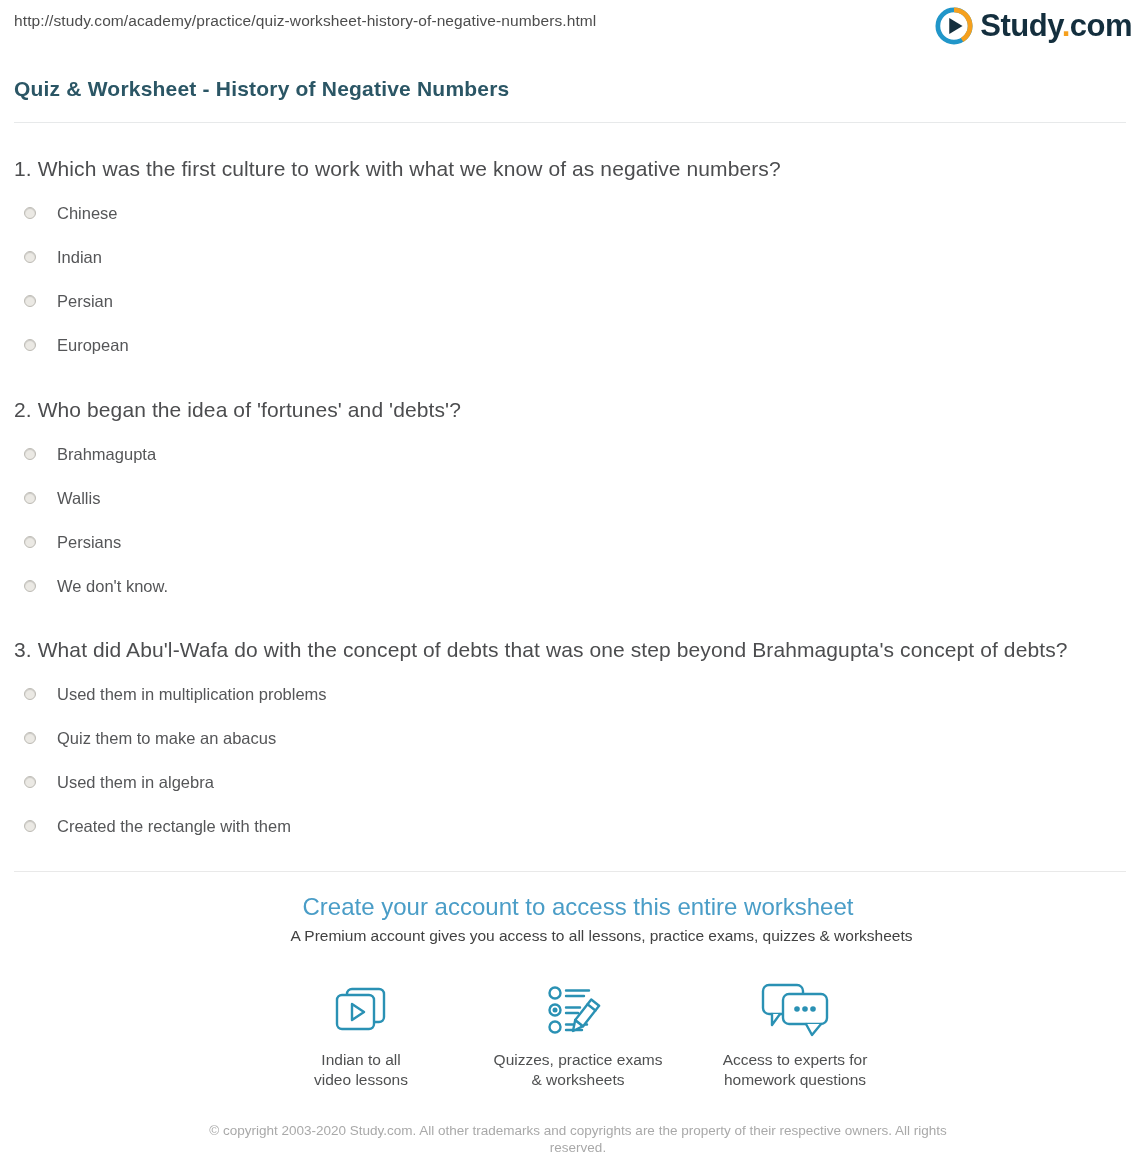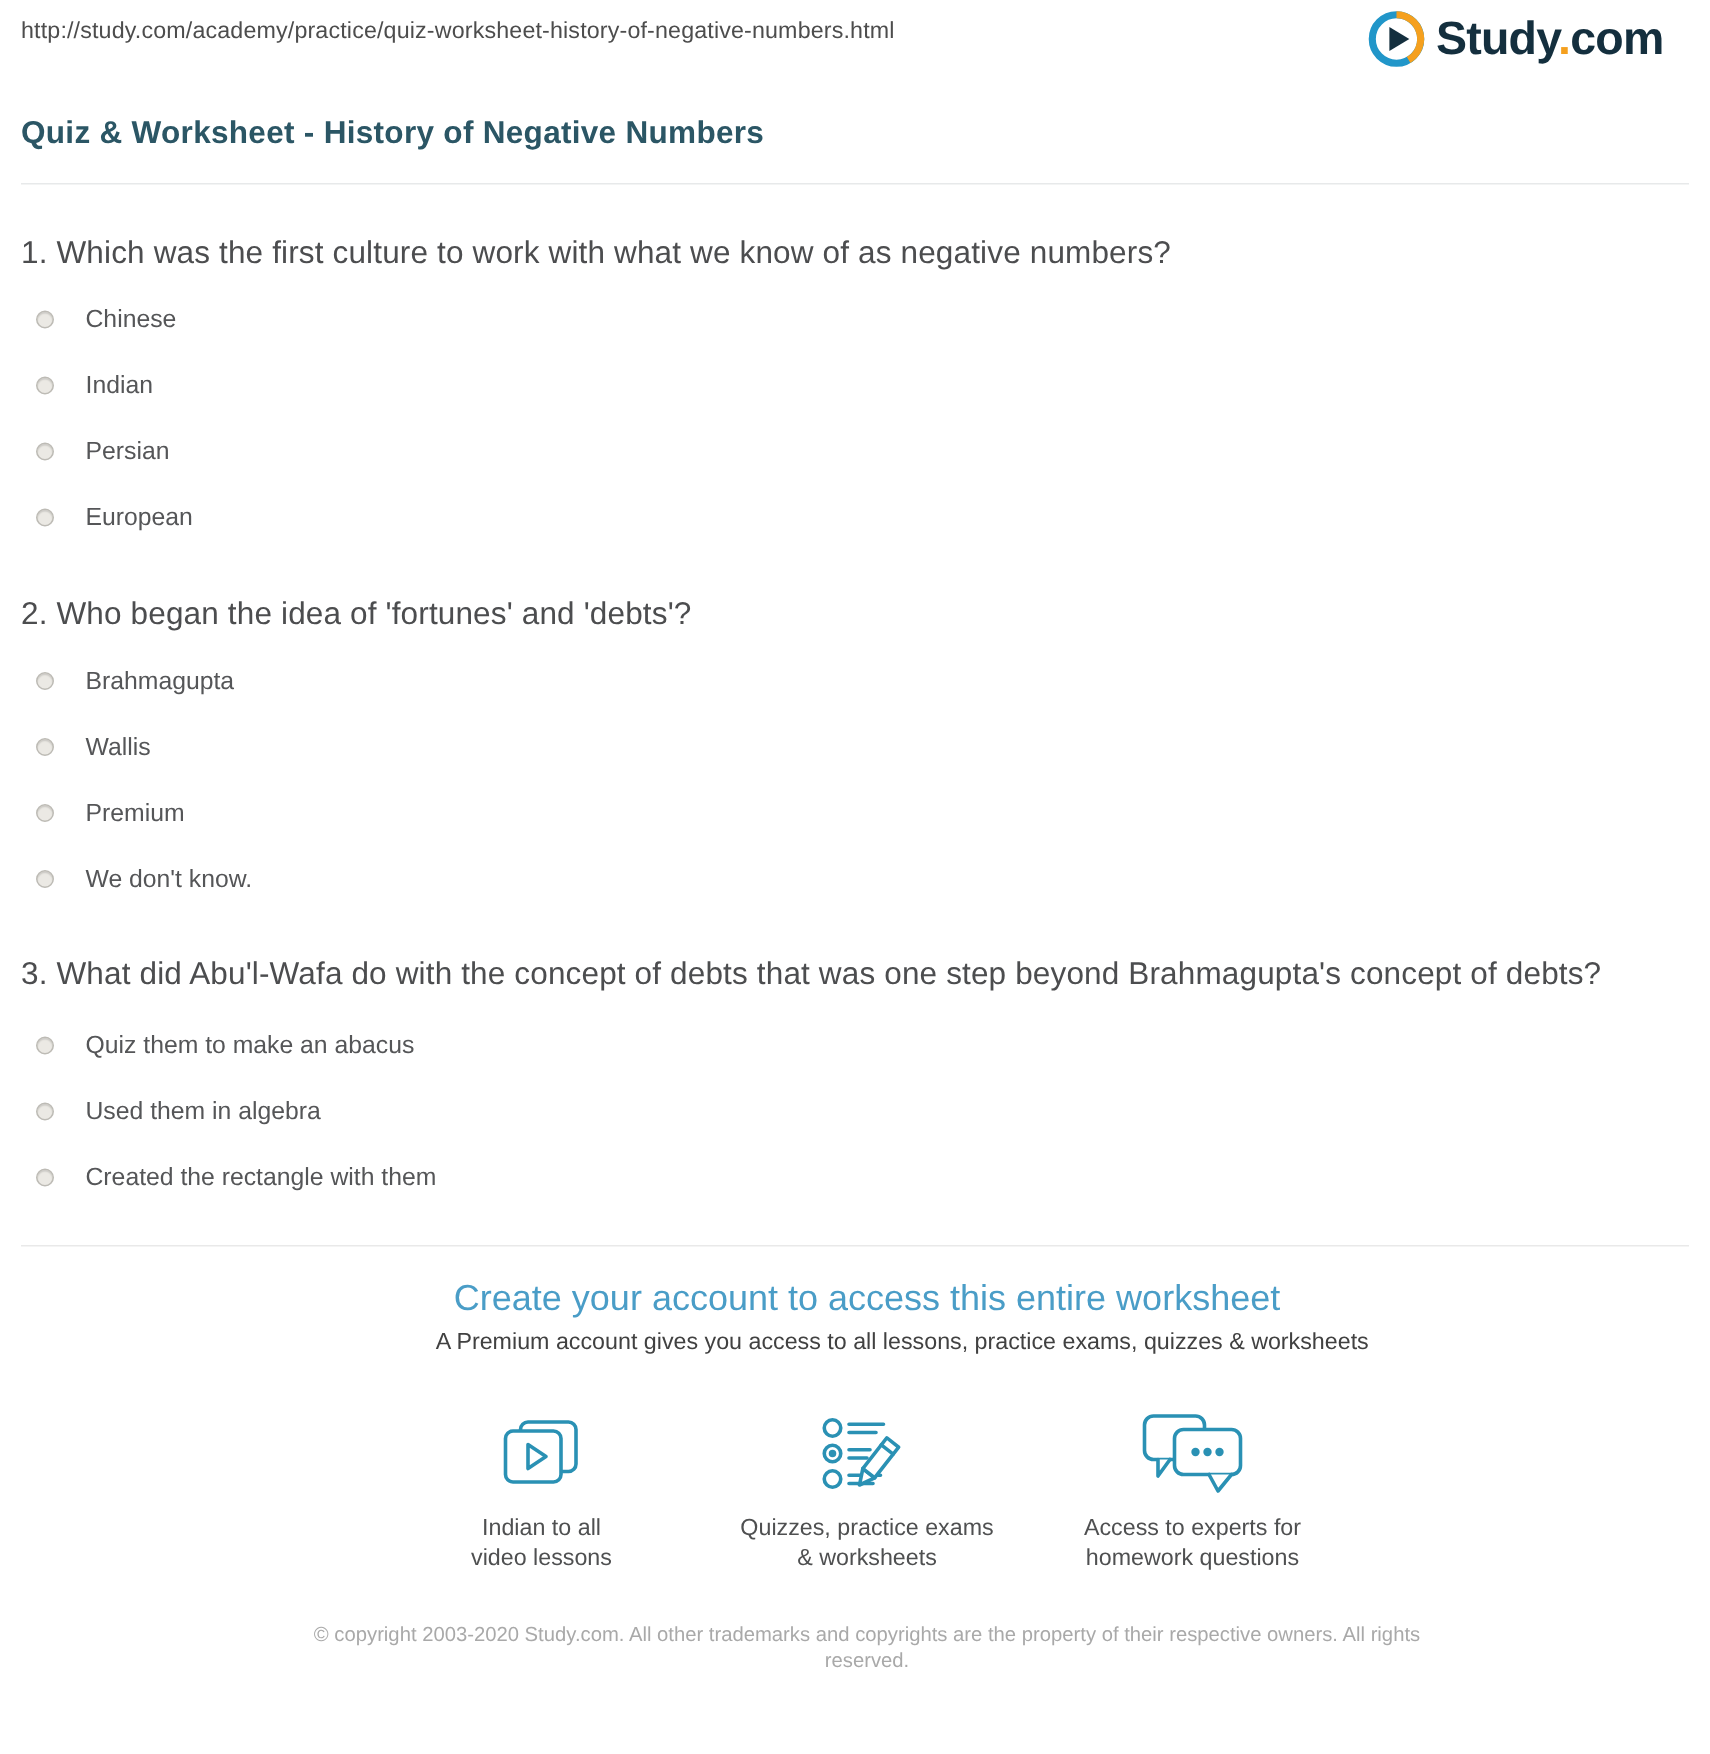--- a/index.html
+++ b/index.html
@@ -7,21 +7,21 @@
   body {
     width: 1140px; height: 1169px; overflow: hidden;
     font-family: "Liberation Sans", "DejaVu Sans", sans-serif;
     color: #555;
   }
   .page { width: 1140px; height: 1169px; position: relative; }
 
   
   .header { position: relative; height: 48px; padding: 12px 0 0 14px; }
   .url { font-size: 15.5px; color: #4d4d4d; letter-spacing: .1px; }
-  .logo { position: absolute; top: 7px; right: 31px; display: flex; align-items: center; text-decoration: none; cursor: pointer; }
+  .logo { position: absolute; top: 7px; right: 8px; display: flex; align-items: center; text-decoration: none; cursor: pointer; }
   .logo-icon { display: inline-flex; margin-right: 7px; }
   .logo-text { font-size: 31px; font-weight: 700; color: var(--logo_navy, #142f3e); letter-spacing: -0.5px; line-height: 38px; }
   .logo-text .dot { color: var(--logo_orange, #f5a01e); }
 
   
   .title {
     margin: 22px 14px 0 14px; font-size: 21px; font-weight: 700;
     color: var(--title, #2b5665); line-height: 38px; letter-spacing: .2px;
   }
   .divider { border: none; border-top: 1px solid #e7e9ea; margin: 14px 14px 0 14px; }
@@ -112,30 +112,34 @@
       <div class="option first">
         <span class="radio"></span>
         <span class="opt-label">Brahmagupta</span>
       </div>
       <div class="option">
         <span class="radio"></span>
         <span class="opt-label">Wallis</span>
       </div>
       <div class="option">
         <span class="radio"></span>
-        <span class="opt-label">Premium</span>
+        <span class="opt-label">Persians</span>
       </div>
       <div class="option">
         <span class="radio"></span>
         <span class="opt-label">We don't know.</span>
       </div>
     </section>
 
     <section class="question q3">
       <h2 class="q-text">3. What did Abu'l-Wafa do with the concept of debts that was one step beyond Brahmagupta's concept of debts?</h2>
+      <div class="option first">
+        <span class="radio"></span>
+        <span class="opt-label">Used them in multiplication problems</span>
+      </div>
       <div class="option">
         <span class="radio"></span>
         <span class="opt-label">Quiz them to make an abacus</span>
       </div>
       <div class="option">
         <span class="radio"></span>
         <span class="opt-label">Used them in algebra</span>
       </div>
       <div class="option">
         <span class="radio"></span>

